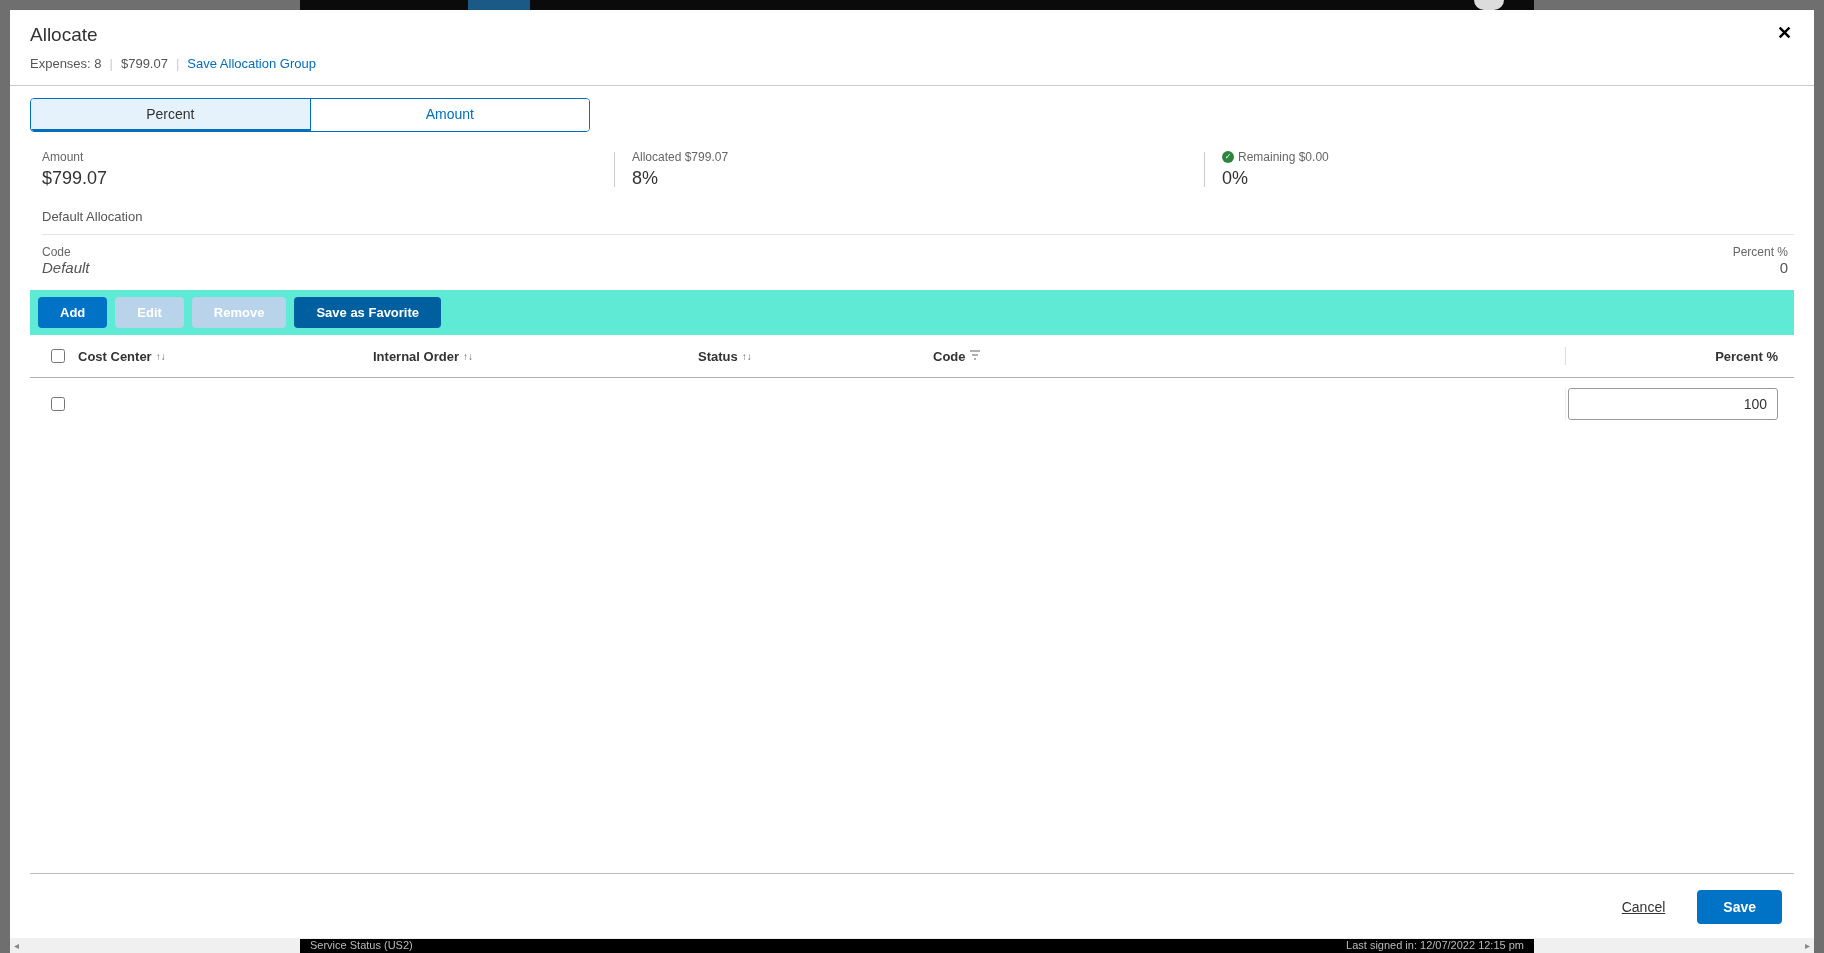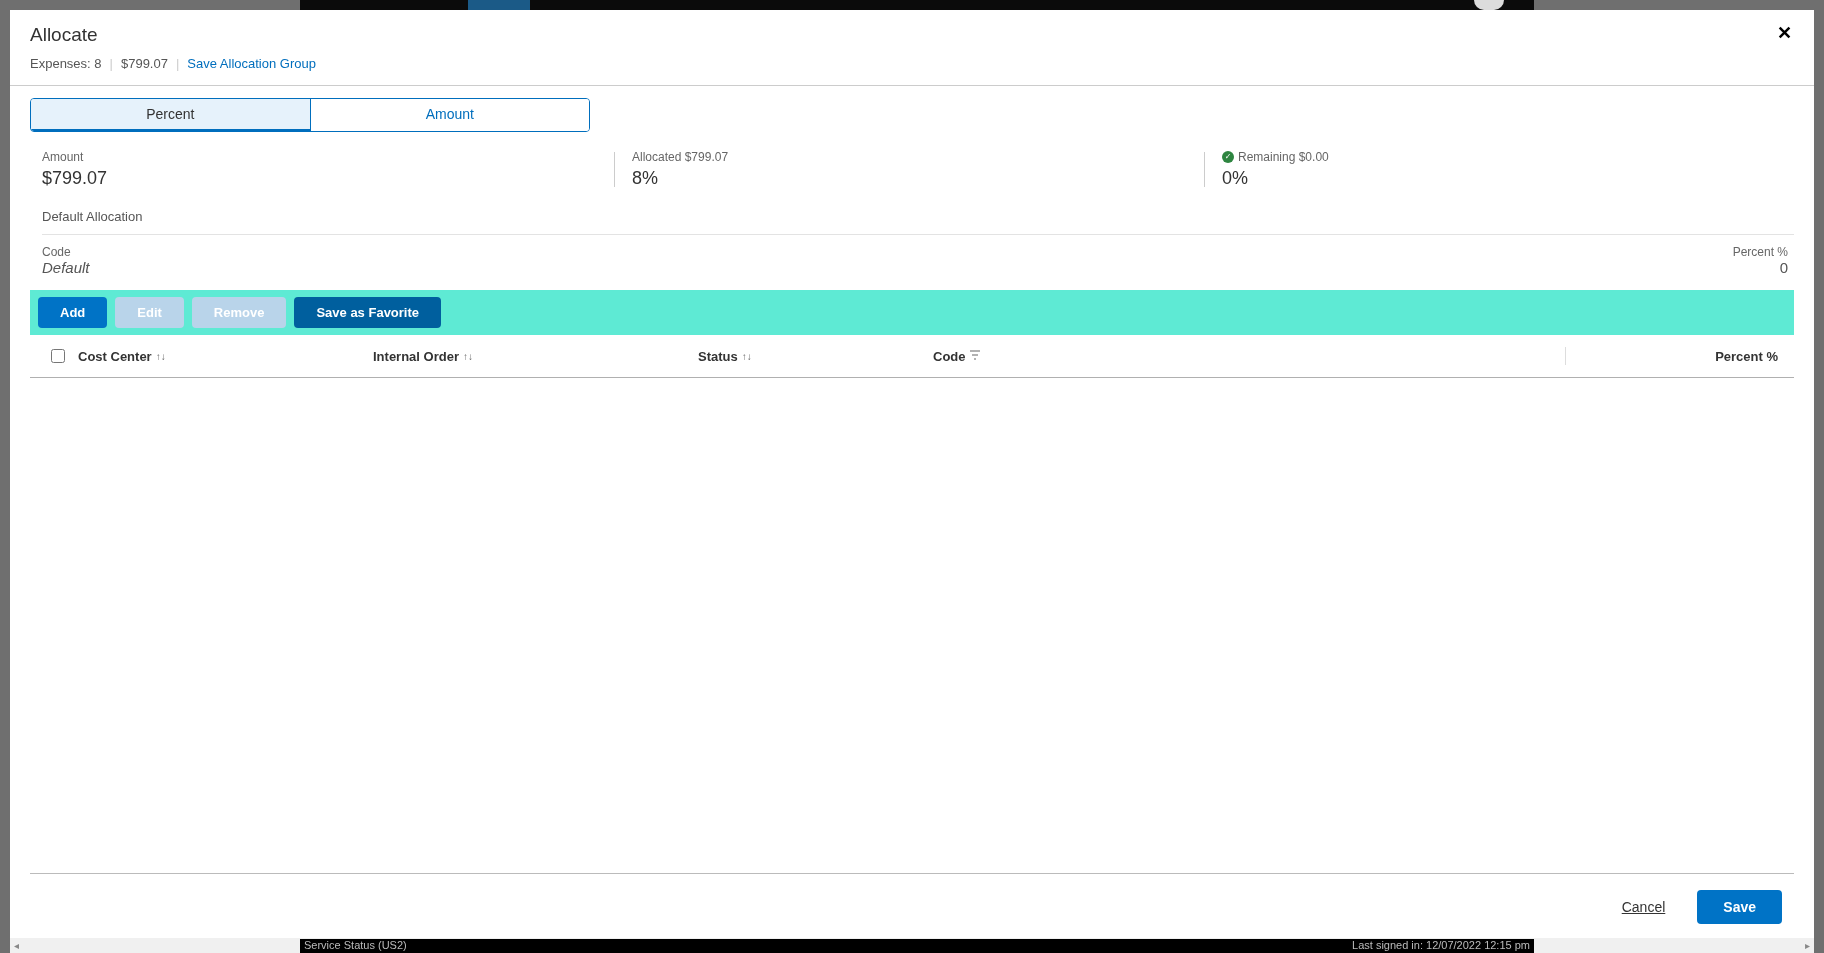--- a/index.html
+++ b/index.html
@@ -278,21 +278,21 @@
 .status-strip {
   position: absolute;
   left: 300px; right: 290px; bottom: 0;
   height: 14px;
   background: #000;
   color: #bbb;
   font-size: 11px;
   display: flex;
   justify-content: space-between;
   align-items: flex-start;
-  padding: 0 4px;
+  padding: 0 10px;
   overflow: hidden;
 }
 input[type=checkbox] {
   width: 14px; height: 14px;
   cursor: pointer;
 }
 </style>
 </head>
 <body>
 
@@ -386,20 +386,33 @@
               <path d="M0 1h10M2 5h6M4 9h2" stroke="#666" stroke-width="1.2"></path>
             </svg>
         </span>
       </div>
       <div class="th col-spacer"></div>
       <div class="th col-pct">
         <span>Percent %</span>
       </div>
     </div>
 
+    <div class="table-row">
+      <div class="col-check">
+        <input type="checkbox" style="">
+      </div>
+      <div class="col-cc"></div>
+      <div class="col-io"></div>
+      <div class="col-net"></div>
+      <div class="col-code"></div>
+      <div class="col-spacer"></div>
+      <div class="col-pct">
+        <input class="pct-input" type="text" value="100" style="">
+      </div>
+    </div>
 
     <div class="footer-line"></div>
     <div class="footer">
       <button class="btn-cancel">Cancel</button>
       <button class="btn-save">Save</button>
     </div>
   </div>
 </div>
 
 <div class="bottom-hint">

